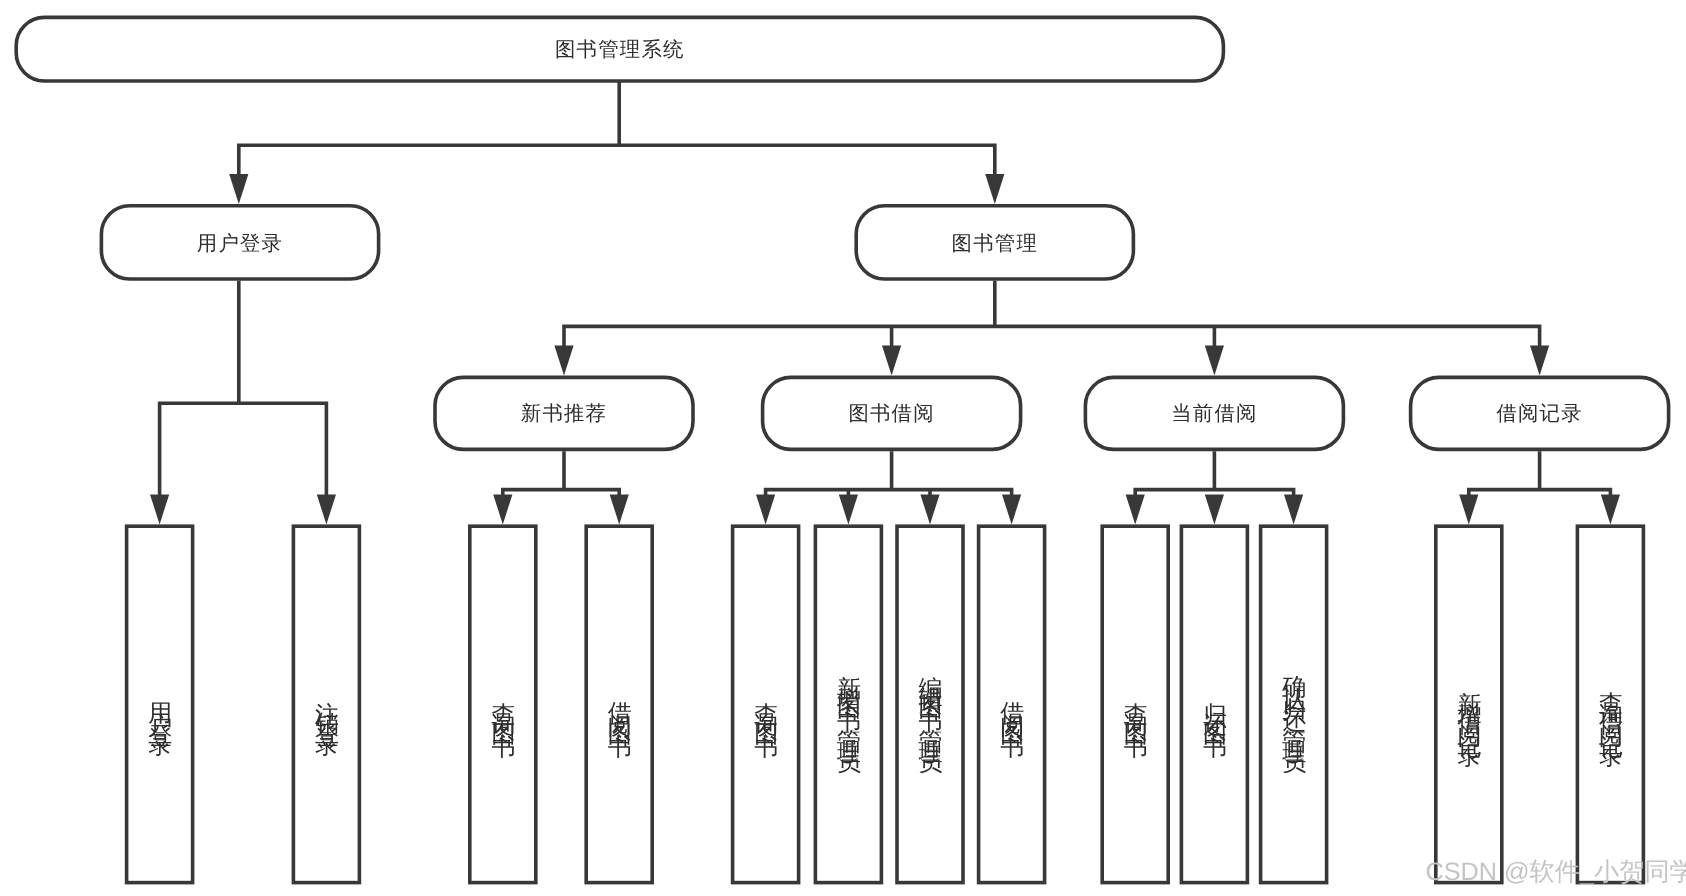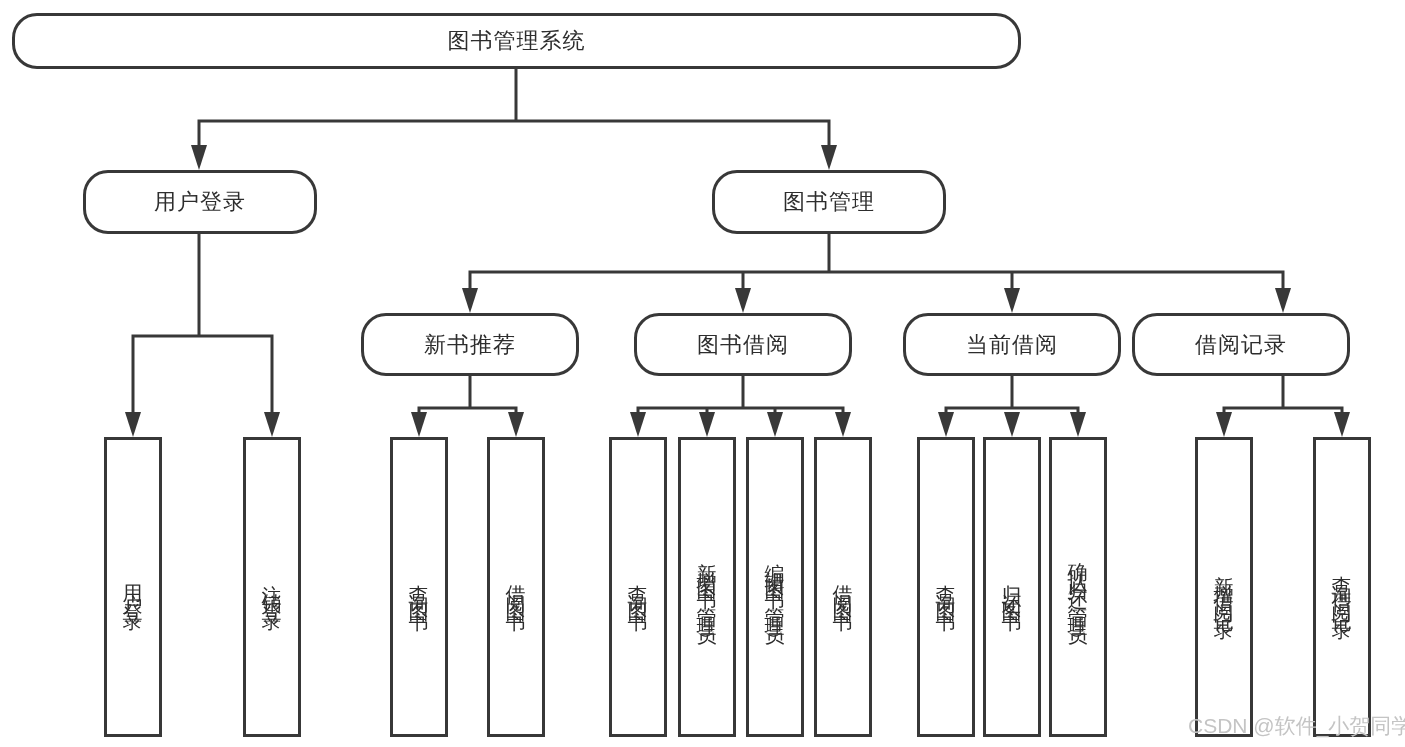--- a/index.html
+++ b/index.html
@@ -18,39 +18,39 @@
   .wires{position:absolute;left:0;top:0;z-index:0;}
   .node{
     position:absolute;
     box-sizing:border-box;
     border:3px solid var(--line);
     background:#fff;
     display:flex;align-items:center;justify-content:center;
     color:var(--text);
     z-index:1;
   }
-  .node.h{font-size:22px;letter-spacing:1px;border-radius:25px;}
+  .node.h{font-size:17px;letter-spacing:1px;border-radius:25px;}
   .node.v{
     font-size:20px;
     width:58px;top:437px;height:300px;
   }
   .vtext{
     writing-mode:vertical-rl;
     letter-spacing:9px;
     line-height:1;
     white-space:nowrap;
   }
   .root{left:12px;top:13px;width:1009px;height:56px;font-size:22px;}
   .n-login {left:83px; top:170px;width:234px;height:64px;}
   .n-bkmgmt{left:712px;top:170px;width:234px;height:64px;}
   .l3{top:313px;width:218px;height:63px;}
   .n-newrec {left:361px;}
   .n-borrow {left:634px;}
   .n-current{left:903px;}
-  .n-history{left:1132px;}
+  .n-history{left:1174px;}
   .x133{left:104px;} .x272{left:243px;}
   .x419{left:390px;} .x516{left:487px;}
   .x638{left:609px;} .x707{left:678px;} .x775{left:746px;} .x843{left:814px;}
   .x946{left:917px;} .x1012{left:983px;} .x1078{left:1049px;}
   .x1224{left:1195px;} .x1342{left:1313px;}
   .watermark{
     position:absolute;left:1188px;top:712px;
     font-size:21px;color:var(--wm);
     z-index:2;white-space:nowrap;
   }

